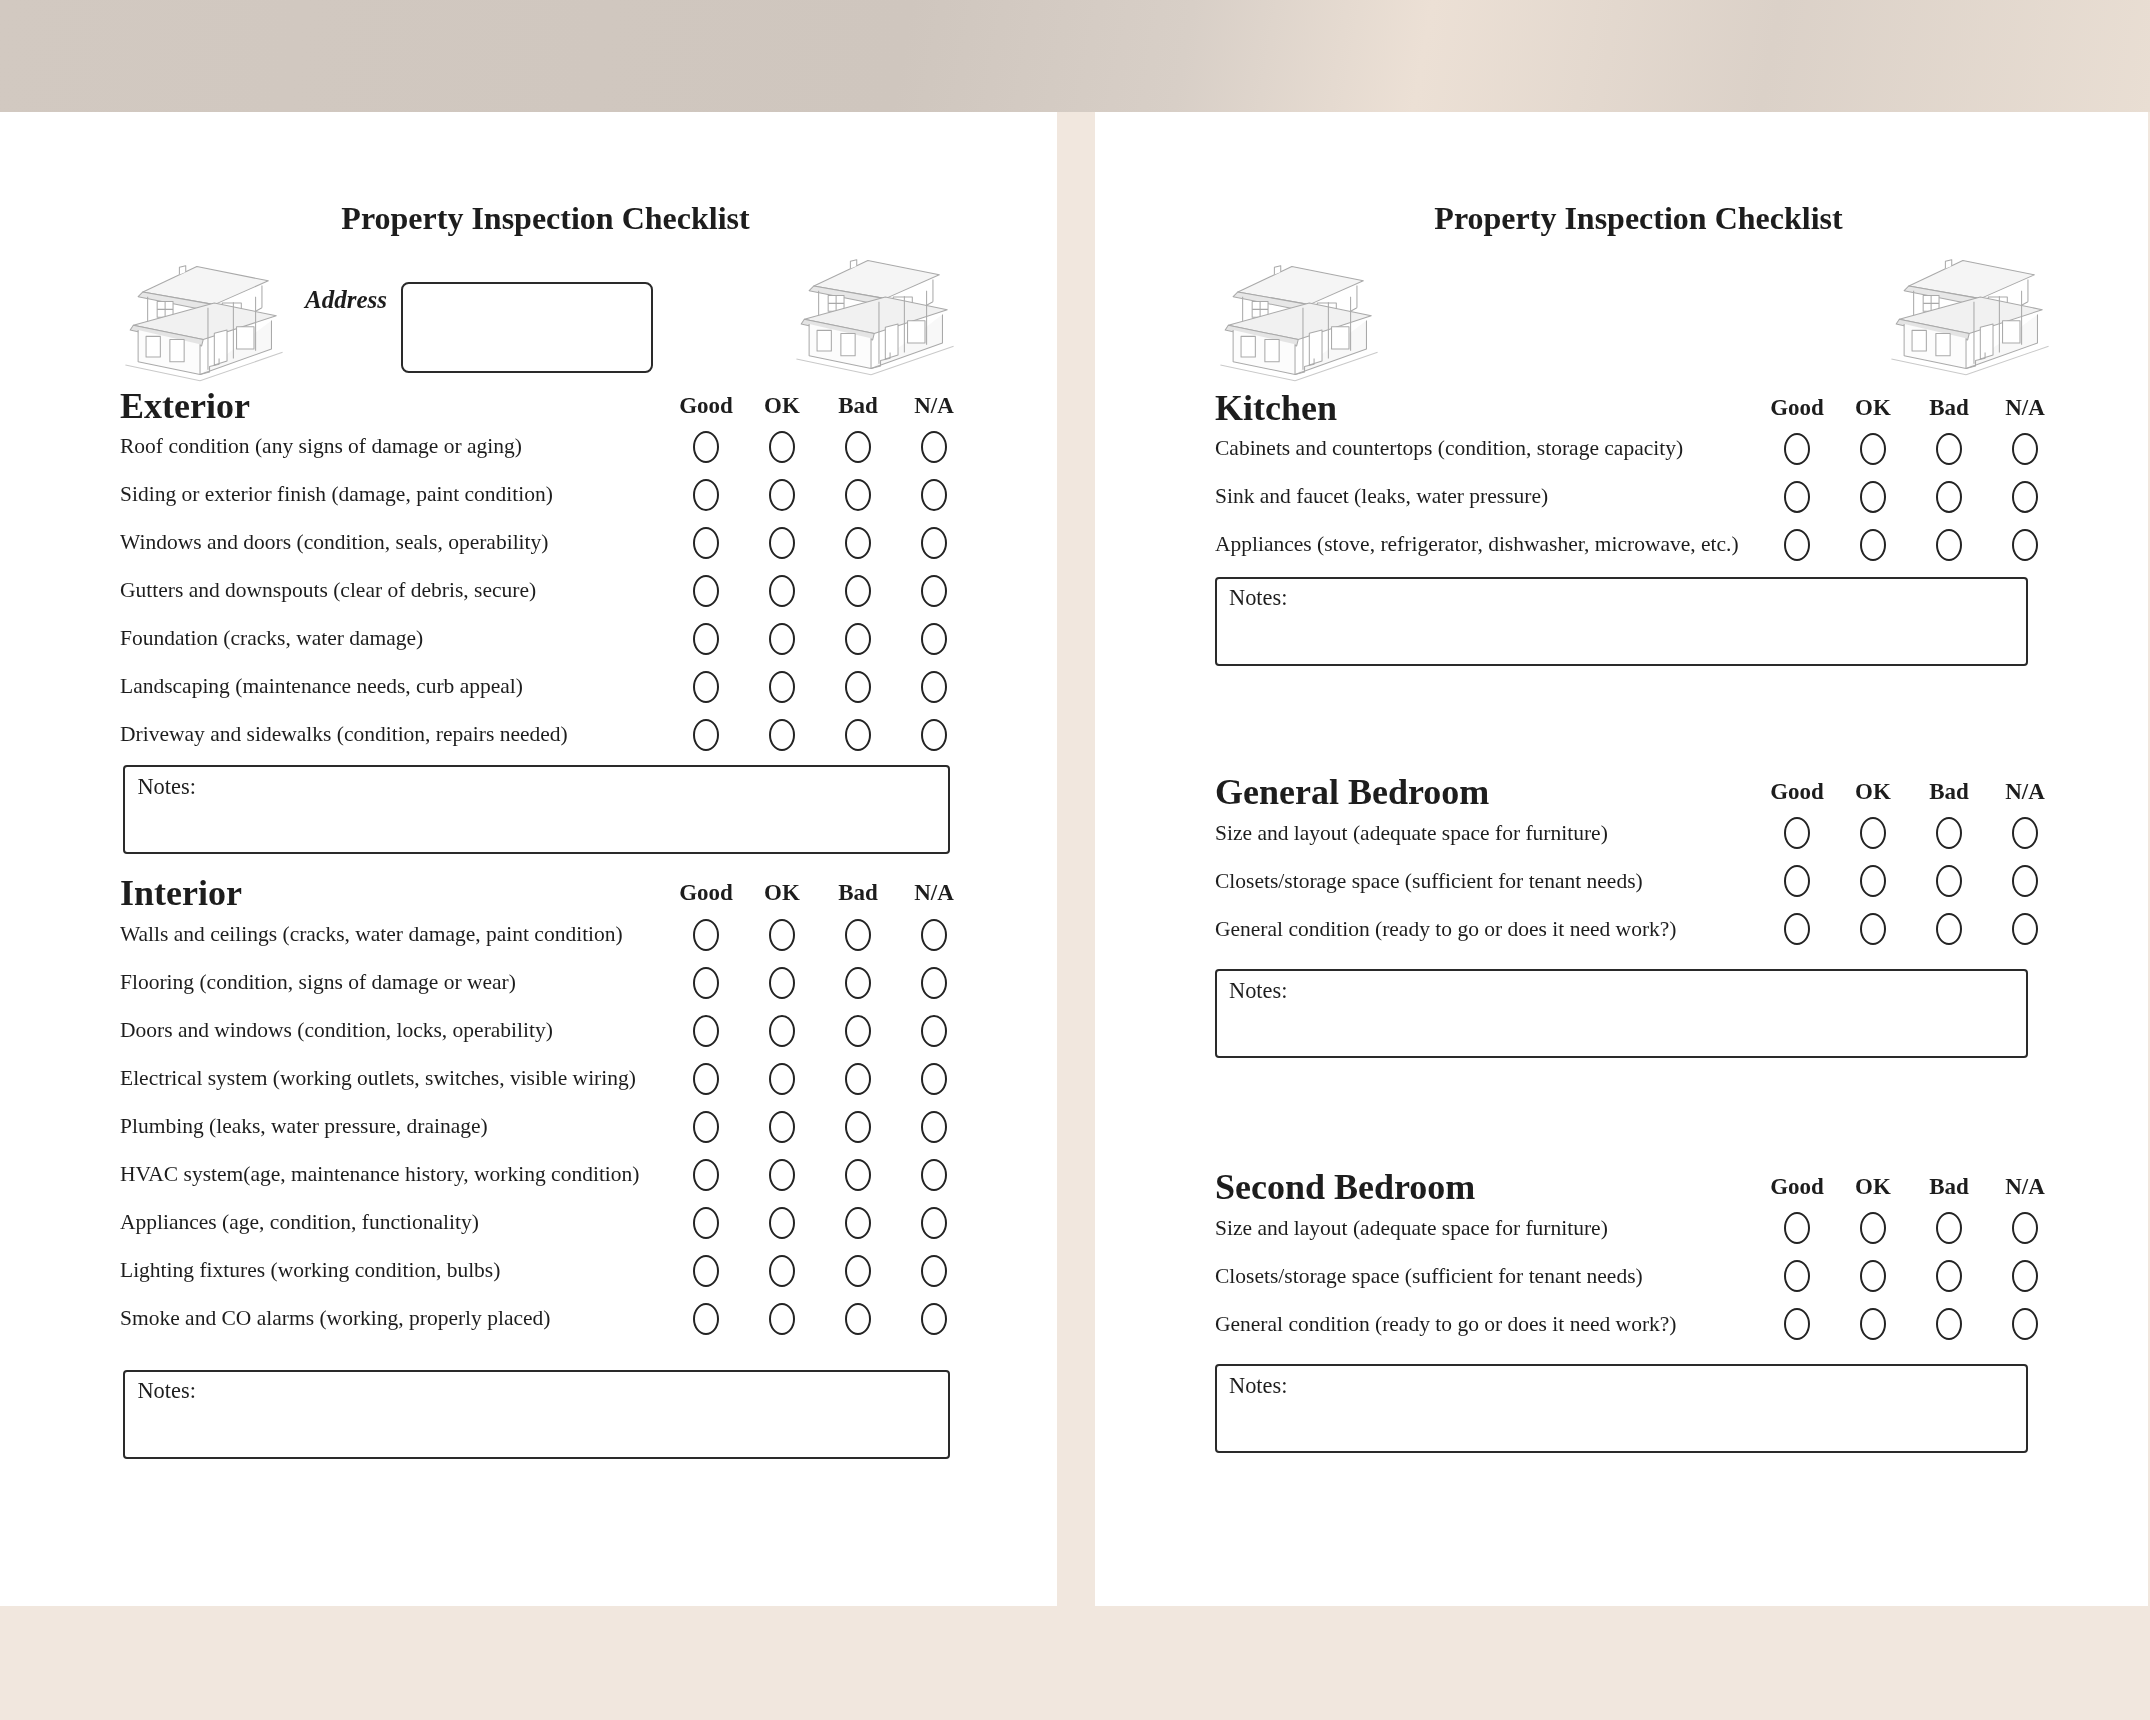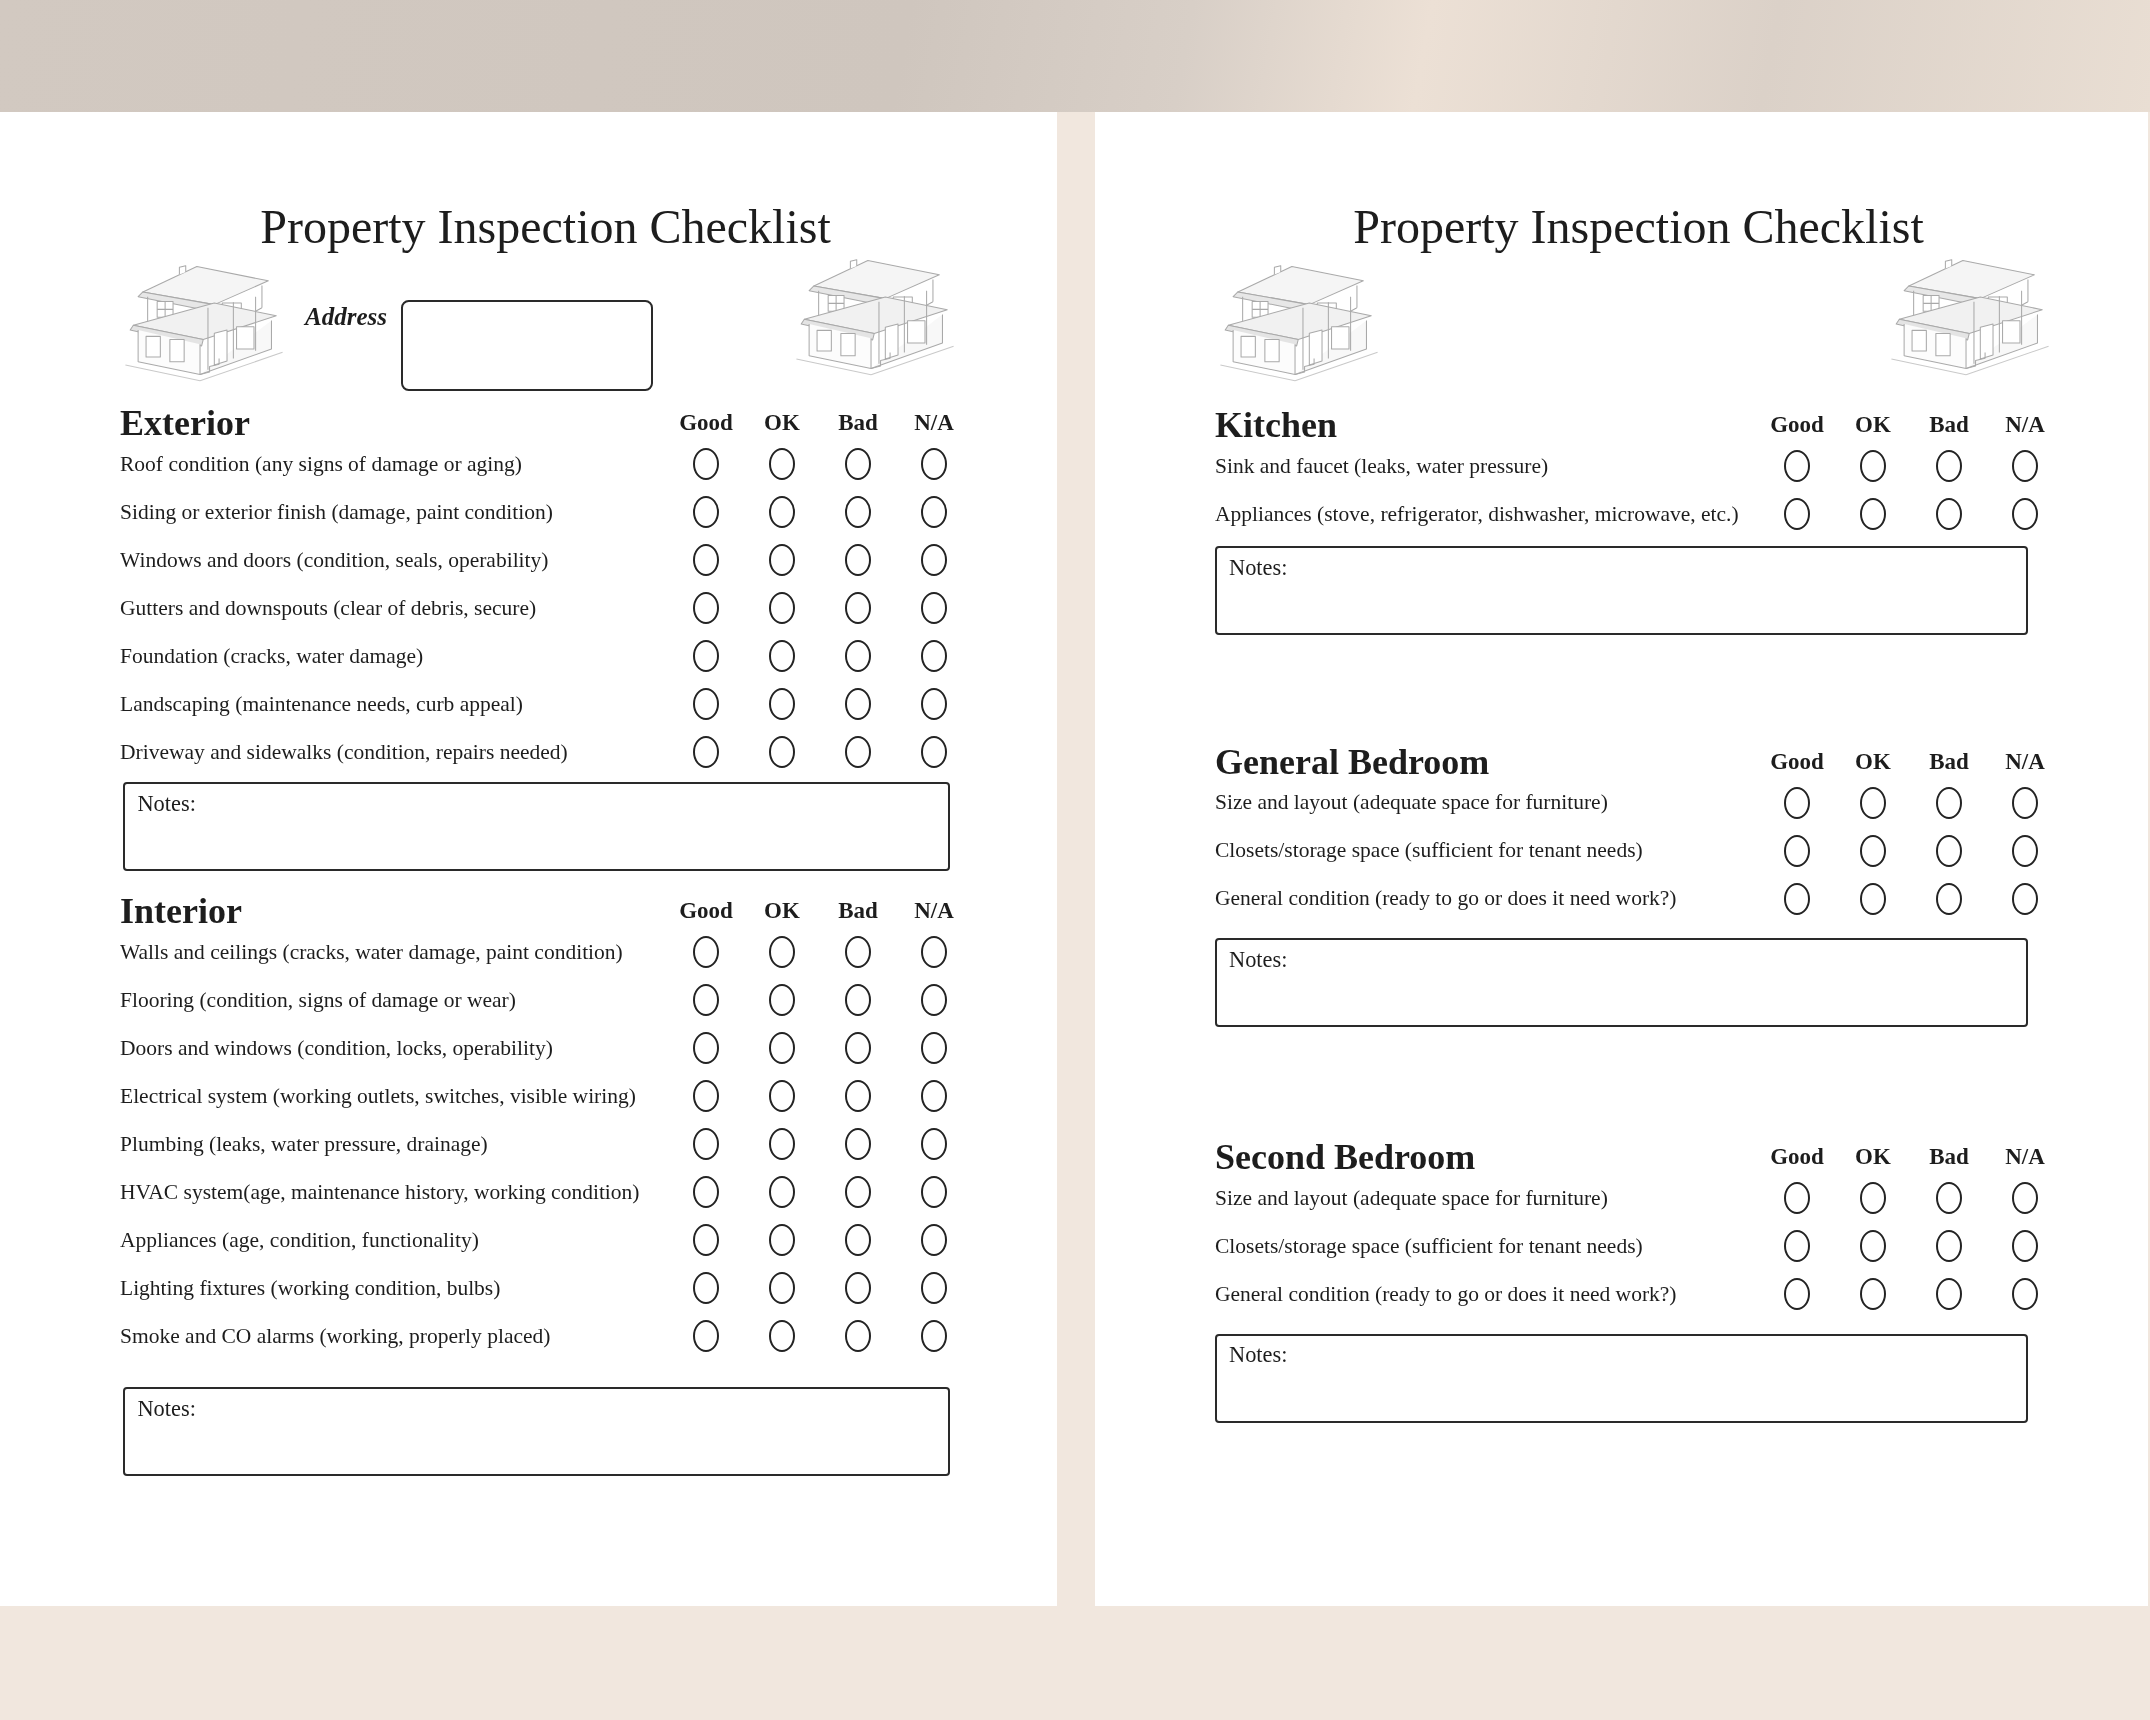--- a/index.html
+++ b/index.html
@@ -16,21 +16,21 @@
   }
   .page{
     position:absolute;top:112px;height:1494px;background:#ffffff;
     box-sizing:border-box;padding:0 86px 0 120px;
   }
   .page-1{left:0;width:1057px;}
   .page-2{left:1095px;width:1053px;}
 
   .doc-title{
     margin:89px 0 8px 0;text-align:center;
-    font-size:48px;font-weight:normal;letter-spacing:0px;line-height:1.1;
+    font-size:32px;font-weight:bold;letter-spacing:0px;line-height:1.1;
     white-space:nowrap;
   }
   .house{position:absolute;width:170px;height:127px;opacity:.85;}
   .house svg{width:100%;height:100%;}
   .house-left{left:119px;top:145px;}
   .house-right{left:790px;top:139px;}
 
   .address-row{display:flex;align-items:flex-start;margin:46px 0 0 185px;font-style:italic;}
   .address-label{font-size:25px;font-weight:bold;margin:3.4px 13.8px 0 0;}
   .address-box{
@@ -371,20 +371,29 @@
         <span class="section-title">Kitchen</span>
         <span class="radio-grid heads">
           <span class="col-head">Good</span>
           <span class="col-head">OK</span>
           <span class="col-head">Bad</span>
           <span class="col-head">N/A</span>
         </span>
       </div>
       <div class="rows">
         <div class="row">
+          <div class="item-label">Cabinets and countertops (condition, storage capacity)</div>
+          <div class="radio-grid">
+            <span class="radio"></span>
+            <span class="radio"></span>
+            <span class="radio"></span>
+            <span class="radio"></span>
+          </div>
+        </div>
+        <div class="row">
           <div class="item-label">Sink and faucet (leaks, water pressure)</div>
           <div class="radio-grid">
             <span class="radio"></span>
             <span class="radio"></span>
             <span class="radio"></span>
             <span class="radio"></span>
           </div>
         </div>
         <div class="row">
           <div class="item-label">Appliances (stove, refrigerator, dishwasher, microwave, etc.)</div>

